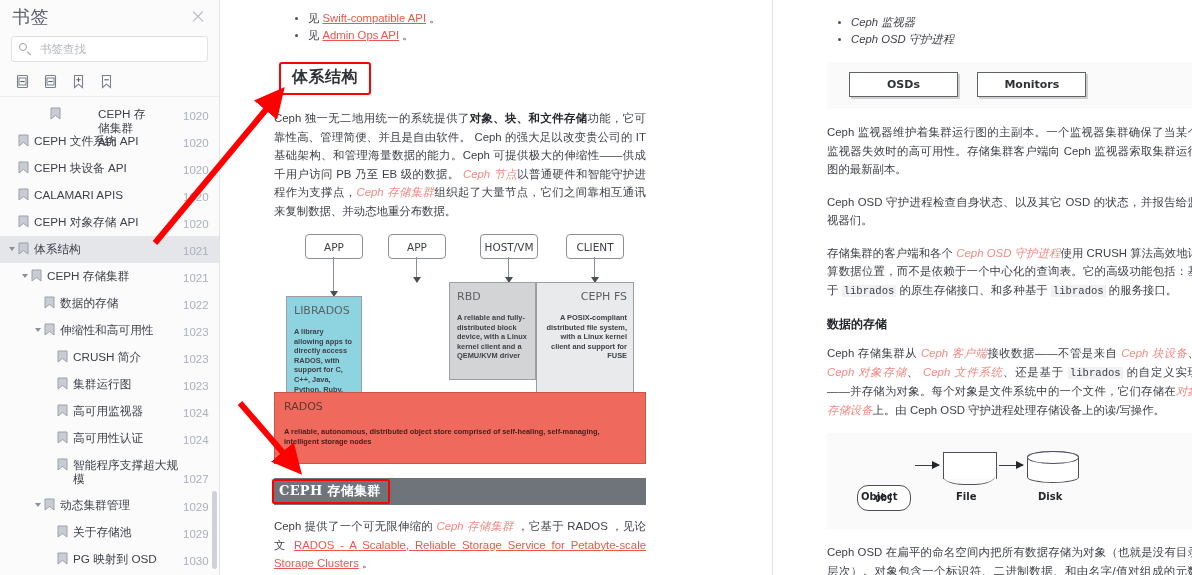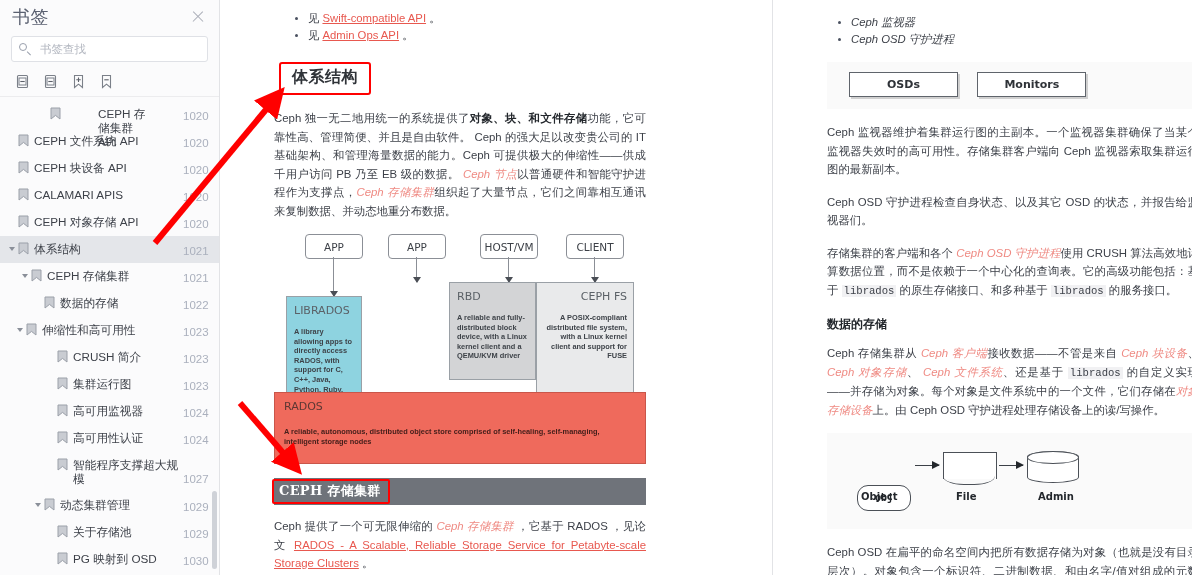--- a/index.html
+++ b/index.html
@@ -326,21 +326,21 @@
           <div class="pg">1021</div>
         </div>
         <div class="row" style="padding-left: 34px;">
           <div class="tw"></div>
           <span class="bm"><svg width="11" height="13" viewBox="0 0 11 13">
               <path d="M1 1h9v11l-4.5-3.6L1 12z" fill="#c9ccd2" stroke="#9ba0a9" stroke-width="1"></path>
             </svg></span>
           <div class="lbl">数据的存储</div>
           <div class="pg">1022</div>
         </div>
-        <div class="row" style="padding-left: 16px;">
+        <div class="row" style="padding-left: 34px;">
           <div class="tw open">
             <span></span>
           </div>
           <span class="bm"><svg width="11" height="13" viewBox="0 0 11 13">
               <path d="M1 1h9v11l-4.5-3.6L1 12z" fill="#c9ccd2" stroke="#9ba0a9" stroke-width="1"></path>
             </svg></span>
           <div class="lbl">伸缩性和高可用性</div>
           <div class="pg">1023</div>
         </div>
         <div class="row" style="padding-left: 47px;">
@@ -494,21 +494,21 @@
 
       <div class="figbox">
         <div class="ofd">
           <div class="objbox">obj</div>
           <div class="ar" style="left:88px;width:24px"></div>
           <div class="filebox"></div>
           <div class="ar" style="left:172px;width:24px"></div>
           <div class="diskbox"></div>
           <div class="cap" style="left:34px">Object</div>
           <div class="cap" style="left:129px">File</div>
-          <div class="cap" style="left:211px">Admin</div>
+          <div class="cap" style="left:211px">Disk</div>
         </div>
       </div>
 
       <div class="para" style="margin-top:14px" id="right-para5"><span>Ceph OSD 在扁平的命名空间内把所有数据存储为对象（也就是没有目录层次）。对象包含一个标识符、二进制数据、和由名字/值对组成的元数据，元数据语义完全取决于 </span></div>
     </div>
   </div>
 </div>
 
 <svg class="annot">
   <defs>

